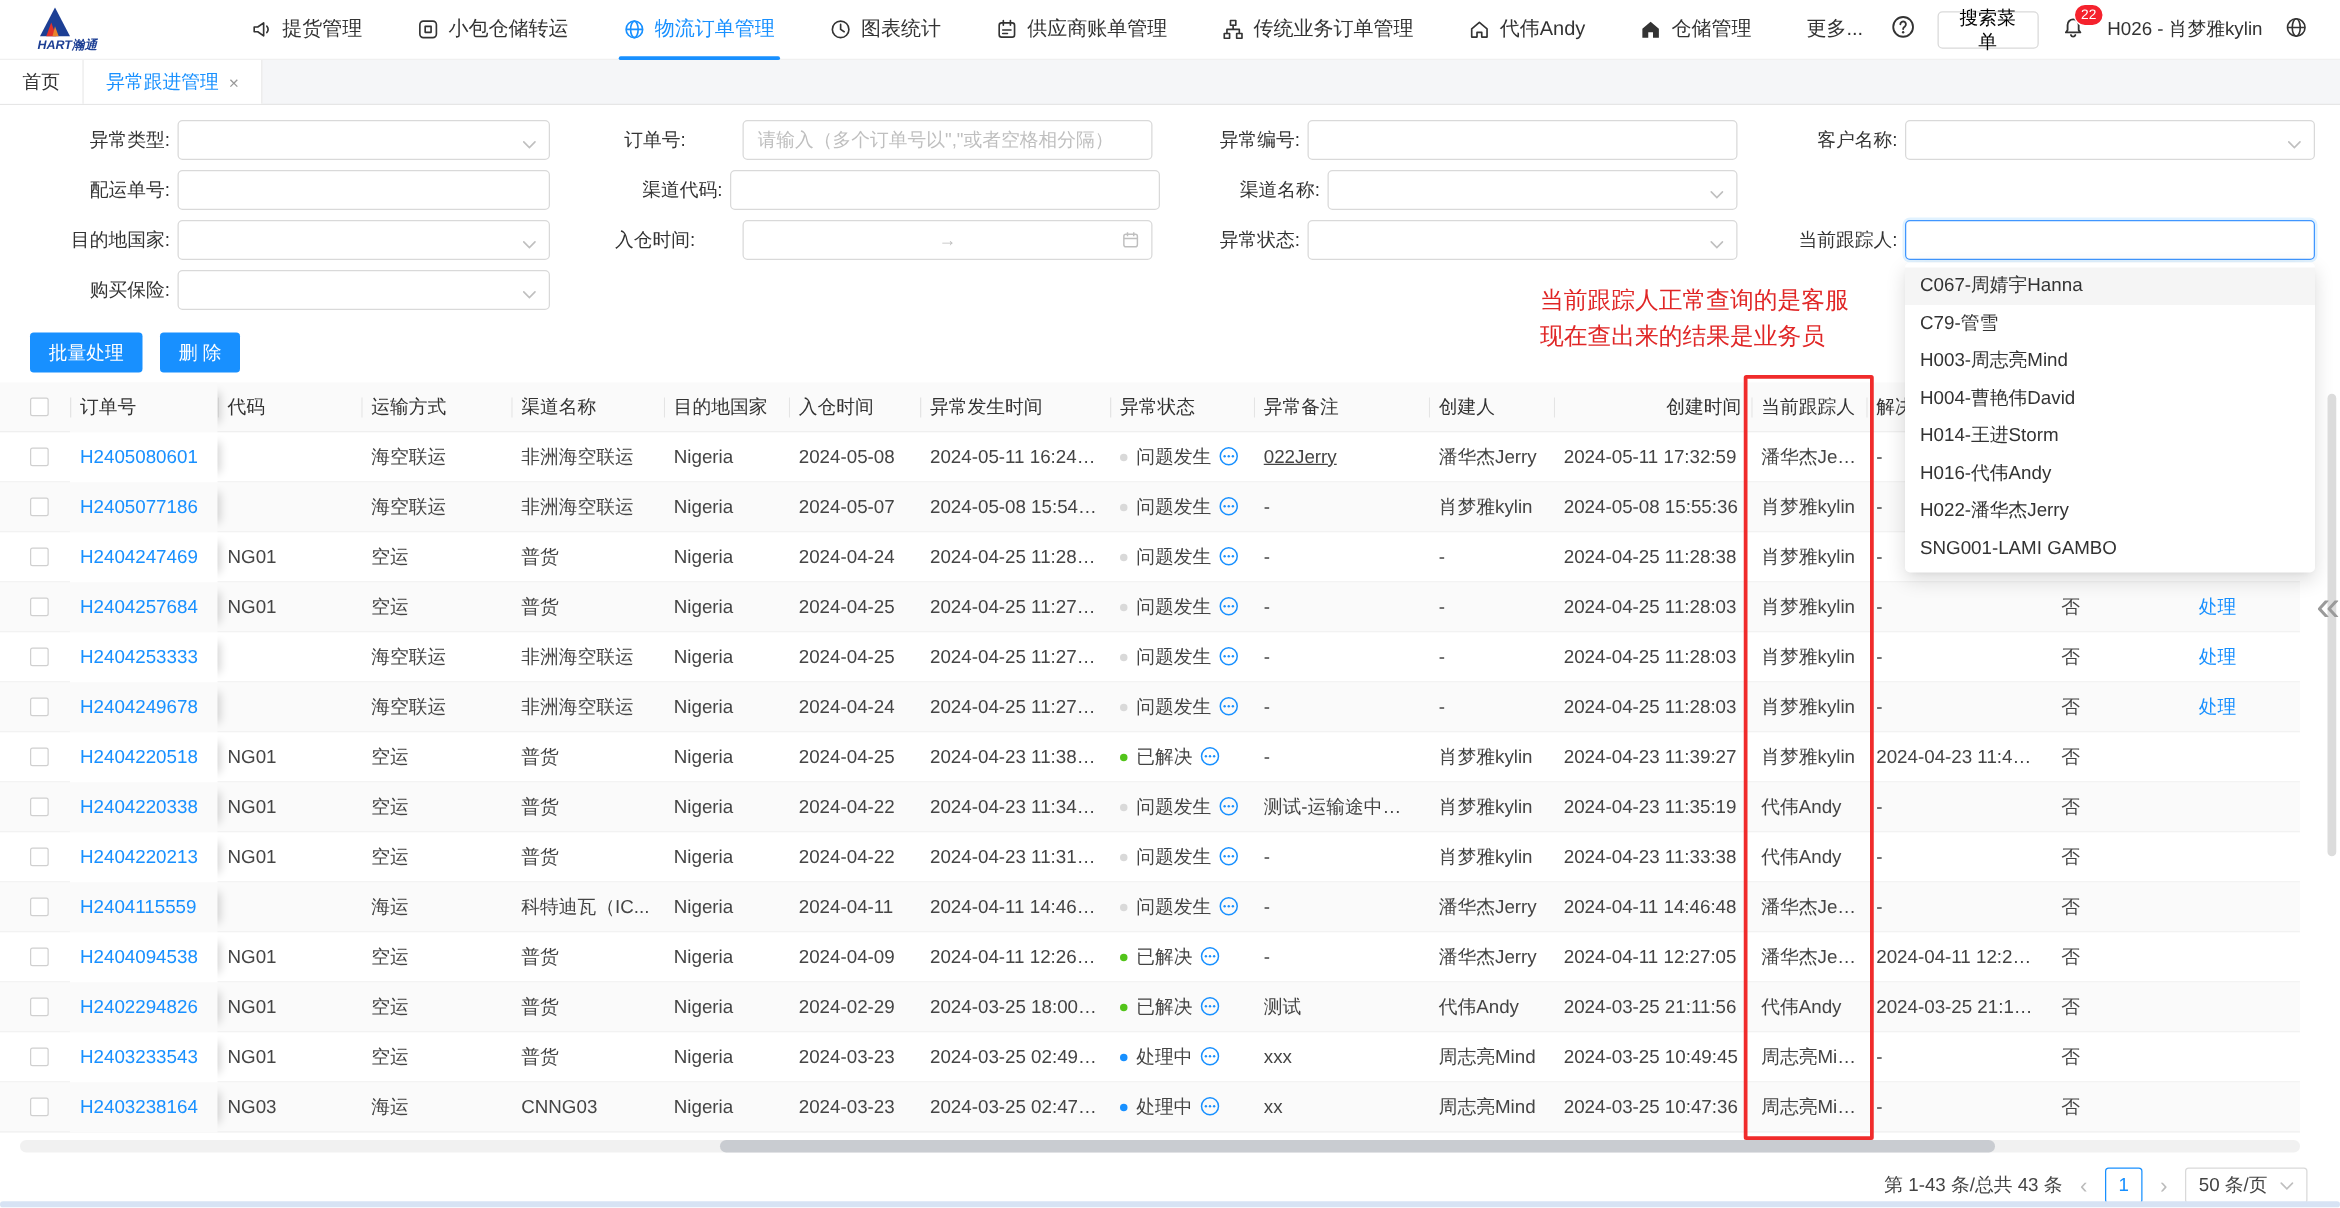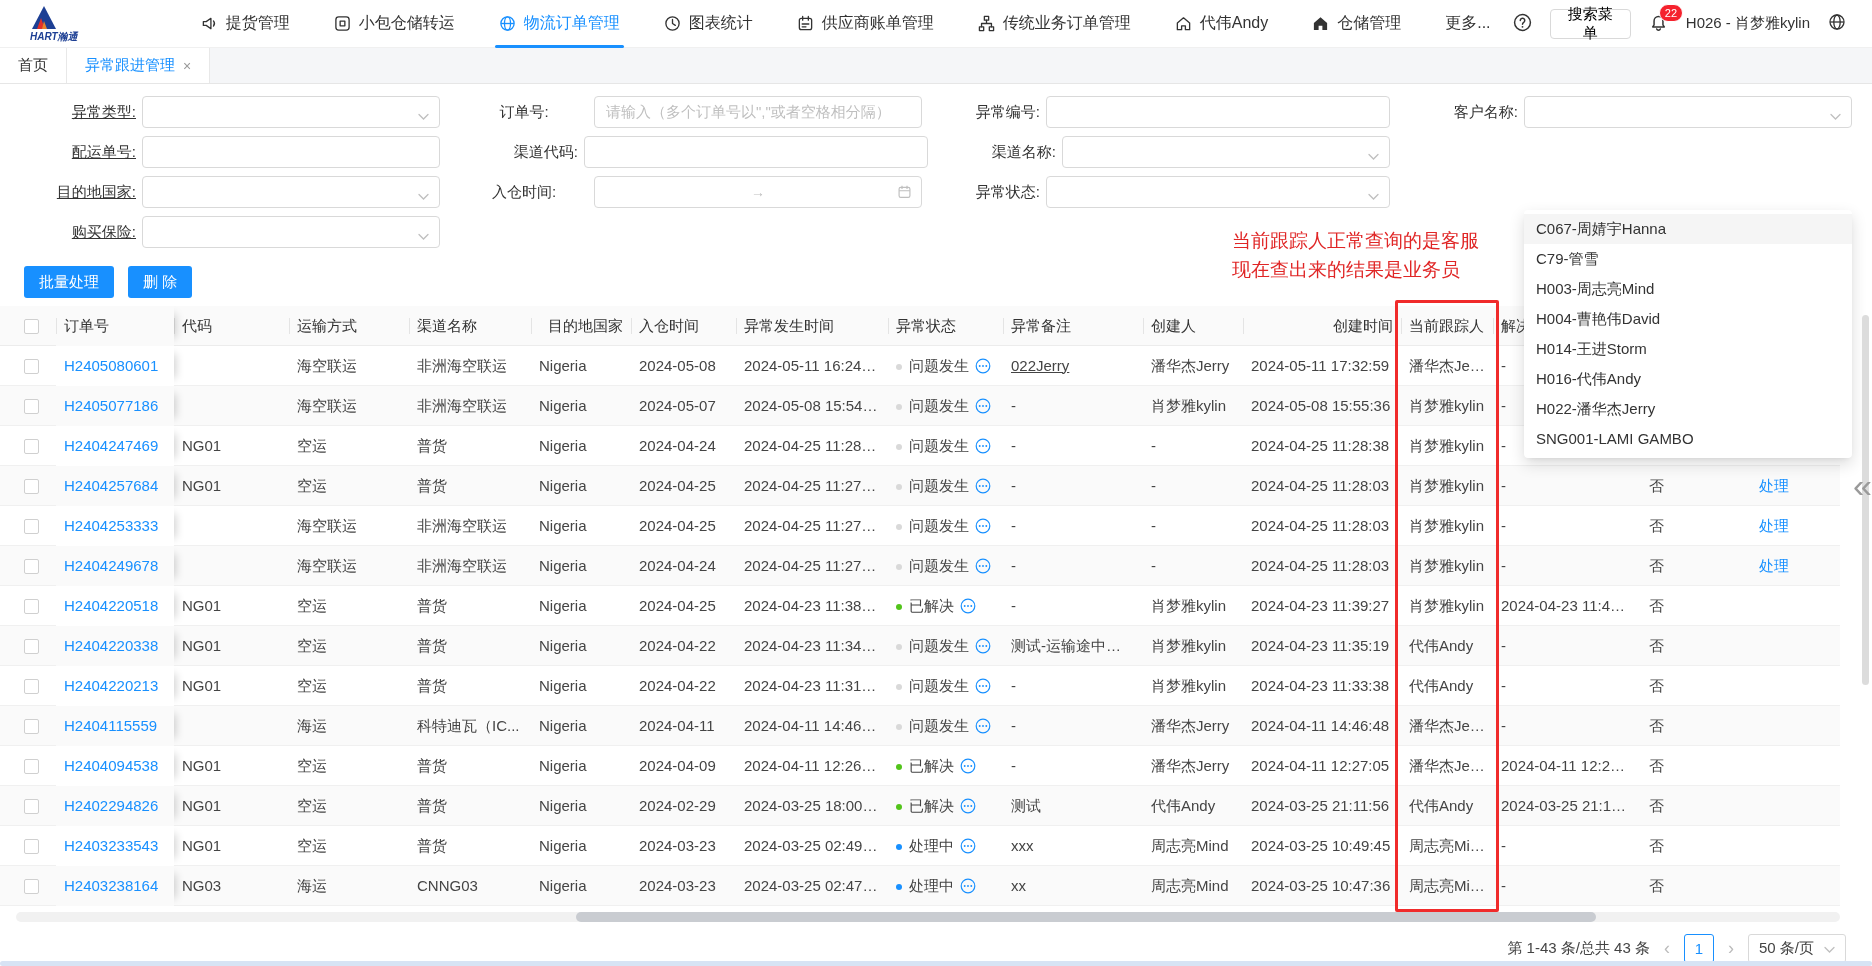--- a/index.html
+++ b/index.html
@@ -29,21 +29,21 @@
   .tab .close { color:#999; font-size:14px; cursor:pointer; }
   
   .filters { padding:12px 0 8px 0; position:relative; background:#fff; }
   .frow { display:flex; height:32px; margin-bottom:8px; }
   .fgroup { display:flex; align-items:center; }
   .fgroup.g1 { width:460px; padding-left:24px; }
   .fgroup.g2 { width:462px; }
   .fgroup.g3 { width:468px; }
   .fgroup.g4 { width:462px; }
   .flabel { text-align:right; font-size:15px; color:#333; white-space:nowrap; }
-  .g1 .flabel { flex:0 0 112px;text-decoration:underline; } .g2 .flabel { flex:0 0 128px;text-align:center; }
+  .g1 .flabel { flex:0 0 112px; } .g2 .flabel { flex:0 0 128px;text-align:center; }
   .g3 .flabel { flex:0 0 118px; } .g4 .flabel { flex:0 0 128px; }
   .ctl { height:32px; border:1px solid #d9d9d9; border-radius:4px; background:#fff; flex:1; margin-left:6px; position:relative; display:flex; align-items:center; padding:0 11px; font-size:15px; }
   .g1 .ctl { margin-right:20px; }
   .ctl .ph { color:#bfbfbf; white-space:nowrap; overflow:hidden; }
   .ctl .chev { position:absolute; right:10px; top:10px; }
   .ctl .cal { position:absolute; right:9px; top:7px; }
   .ctl.range .arrow { color:#bfbfbf; margin:0 auto; font-size:14px; }
   .ctl.focused { border-color:#4096ff; box-shadow:0 0 0 2px rgba(5,145,255,.12); }
   
   .dropdown { position:absolute; left:1524px; top:210px; width:328px; background:#fff; border-radius:4px; box-shadow:0 3px 6px -4px rgba(0,0,0,.12), 0 6px 16px rgba(0,0,0,.14); padding:4px 0; z-index:60; }
@@ -274,20 +274,24 @@
         </div>
       </div>
       <div class="fgroup g3">
         <span class="flabel">异常状态:</span>
         <div class="ctl select">
           <span class="chev"><svg width="11" height="8" viewBox="0 0 11 8">
               <path d="M1 1.5l4.5 4.5L10 1.5" fill="none" stroke="#bfbfbf" stroke-width="1.3" stroke-linecap="round"></path>
             </svg></span>
         </div>
       </div>
+      <div class="fgroup g4">
+        <span class="flabel">当前跟踪人:</span>
+        <div class="ctl input focused"></div>
+      </div>
     </div>
     <div class="frow">
       <div class="fgroup g1">
         <span class="flabel">购买保险:</span>
         <div class="ctl select">
           <span class="chev"><svg width="11" height="8" viewBox="0 0 11 8">
               <path d="M1 1.5l4.5 4.5L10 1.5" fill="none" stroke="#bfbfbf" stroke-width="1.3" stroke-linecap="round"></path>
             </svg></span>
         </div>
       </div>
@@ -299,21 +303,21 @@
   <button class="btn">删 除</button>
 </div>
 
 <div class="tablewrap" id="tablewrap">
     <div class="thead">
       <div class="th" style="width: 40px;"><span class="cb"></span></div>
       <div class="th col-order" style="width: 118px;">订单号</div>
       <div class="th" style="width: 115px;">代码</div>
       <div class="th" style="width: 120px;">运输方式</div>
       <div class="th" style="width: 122px;">渠道名称</div>
-      <div class="th" style="width: 100px; text-align: right;">目的地国家</div>
+      <div class="th" style="width: 100px;">目的地国家</div>
       <div class="th" style="width: 105px;">入仓时间</div>
       <div class="th" style="width: 152px;">异常发生时间</div>
       <div class="th" style="width: 115px;">异常状态</div>
       <div class="th" style="width: 140px;">异常备注</div>
       <div class="th" style="width: 100px;">创建人</div>
       <div class="th" style="width: 158px; text-align: right;">创建时间</div>
       <div class="th" style="width: 92px;">当前跟踪人</div>
       <div class="th" style="width: 148px;">解决时间</div>
       <div class="th" style="width: 110px;"></div>
       <div class="th" style="width: 82px;"></div>

